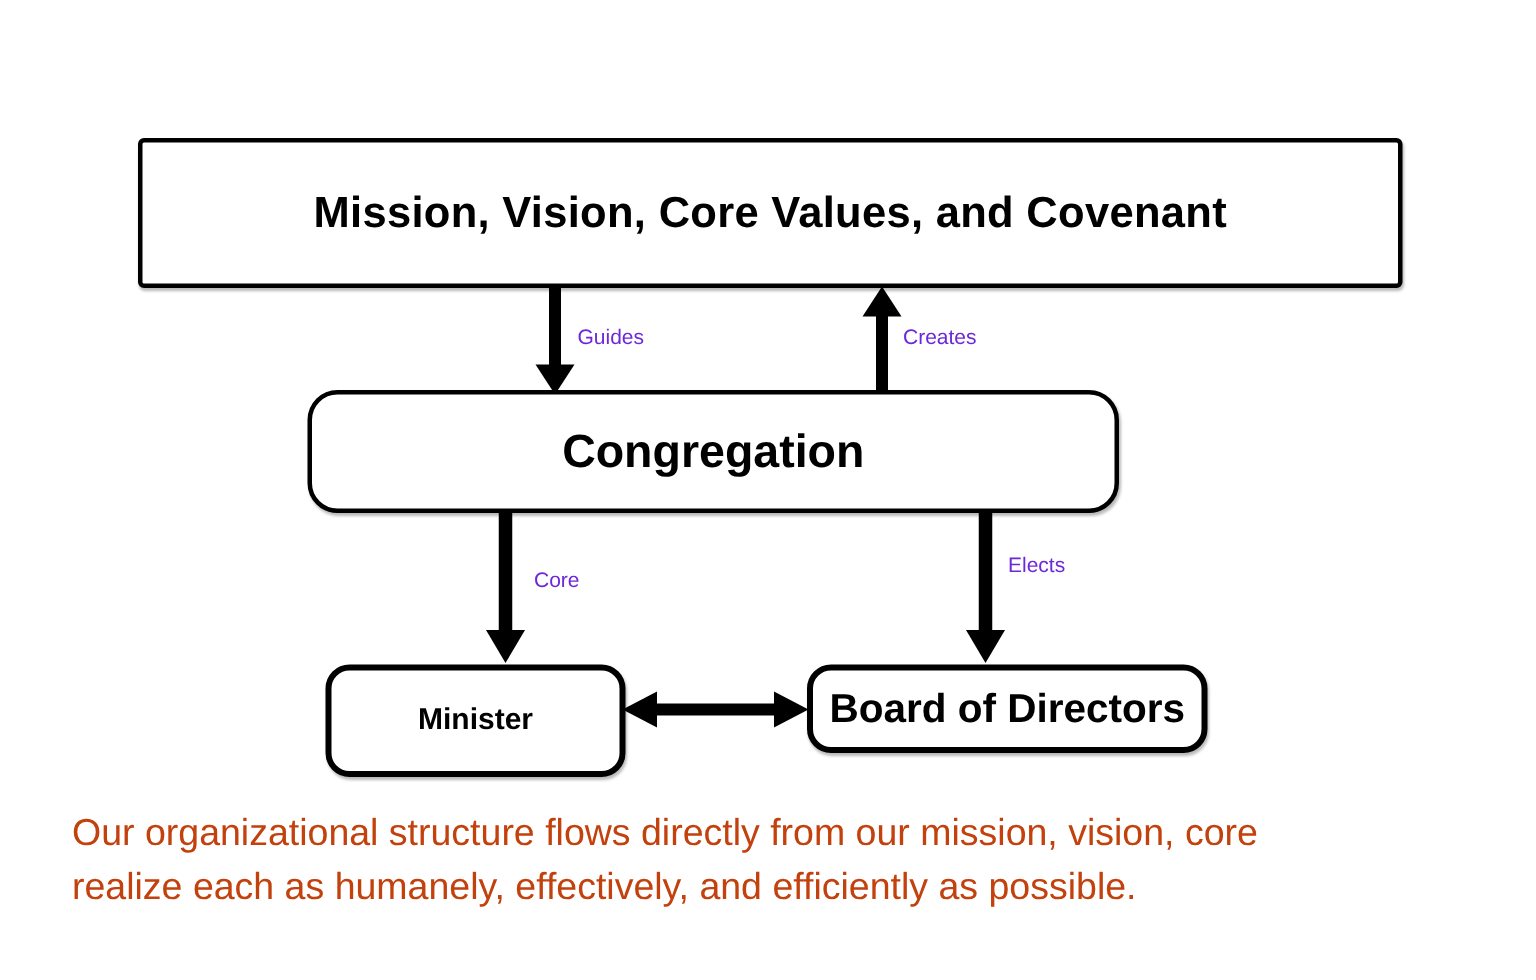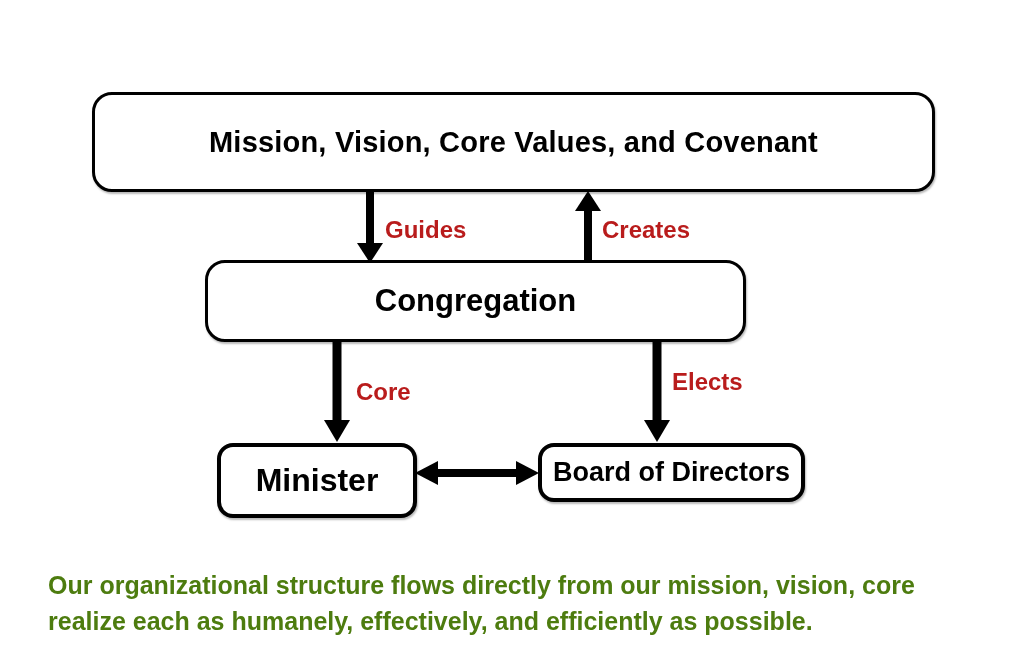--- a/index.html
+++ b/index.html
@@ -25,71 +25,70 @@
     justify-content: center;
     text-align: center;
     color: #000000;
     font-weight: bold;
     box-shadow: 1px 2px 2px rgba(0,0,0,0.28);
     z-index: 2;
   }
   .box-mission {
     left: 92px; top: 92px;
     width: 843px; height: 100px;
-    border-radius: 20px;
+    border-radius: 4px;
     font-size: 29px;
     letter-spacing: 0.2px;
   }
   .box-congregation {
     left: 205px; top: 260px;
     width: 541px; height: 82px;
     border-radius: 20px;
     font-size: 31px;
   }
   .box-minister {
     left: 217px; top: 443px;
     width: 200px; height: 75px;
     border: 4px solid #000000;
     border-radius: 16px;
-    font-size: 32px;
+    font-size: 20px;
   }
   .box-board {
     left: 538px; top: 443px;
     width: 267px; height: 59px;
     border: 4px solid #000000;
     border-radius: 16px;
     font-size: 27px;
   }
   .arrows-layer {
     position: absolute;
     left: 0; top: 0;
     width: 1024px; height: 653px;
     z-index: 1;
   }
   .arrow-label {
     position: absolute;
-    font-size: 24px;
-    font-weight: bold;
-    color: #b91c1c;
+    font-size: 14px;
+    font-weight: normal;
+    color: #6d28d9;
     white-space: nowrap;
     z-index: 3;
   }
   .label-guides  { left: 385px; top: 216px; }
   .label-creates { left: 602px; top: 216px; }
   .label-calls   { left: 356px; top: 378px; }
   .label-elects  { left: 672px; top: 368px; }
   .caption {
     position: absolute;
-    left: 48px; top: 567px;
+    left: 48px; top: 537px;
     width: 940px;
     font-size: 25px;
     line-height: 36px;
-    color: #4d7c0f;
+    color: #c2410c;
     z-index: 2;
-    font-weight: bold;
   }
   .caption-line { white-space: pre-wrap; }
 </style>
 </head>
 <body>
 
 <div class="stage">
 
   <svg class="arrows-layer" viewBox="0 0 1024 653" xmlns="http://www.w3.org/2000/svg" aria-hidden="true">
     <g fill="#000000" stroke="#000000">

